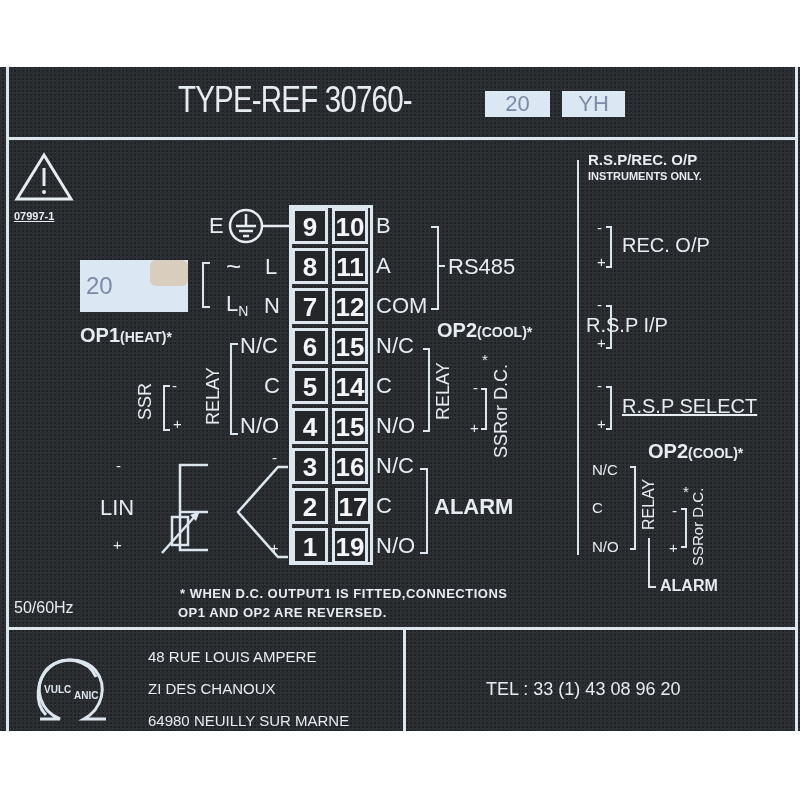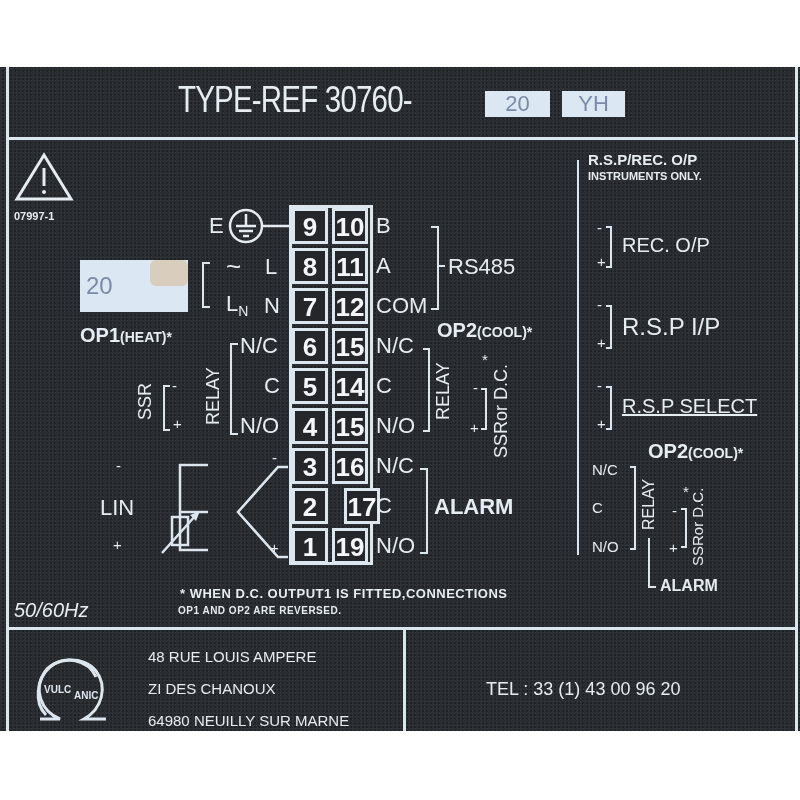--- a/index.html
+++ b/index.html
@@ -39,21 +39,21 @@
 
 <div class="t title" style="left:178px;top:82px;">TYPE-REF 30760-</div>
 <div class="sticker" style="left:485px;top:91px;width:65px;height:26px;">20</div>
 <div class="sticker" style="left:562px;top:91px;width:63px;height:26px;">YH</div>
 
 <svg class="abs" style="left:14px;top:152px;" width="60" height="50" viewBox="0 0 60 50">
   <polygon points="30,3 57,47 3,47" fill="none" stroke="#e6edf2" stroke-width="3"></polygon>
   <line x1="30" y1="16" x2="30" y2="34" stroke="#e6edf2" stroke-width="3"></line>
   <circle cx="30" cy="40" r="2" fill="#e6edf2"></circle>
 </svg>
-<div class="t xs bold" style="left:14px;top:211px;">07997-1</div>
+<div class="t xs bold" style="left:14px;top:211px;text-decoration:underline;">07997-1</div>
 
 <div class="sticker" style="left:80px;top:260px;width:108px;height:52px;line-height:52px;text-align:left;padding-left:6px;box-sizing:border-box;font-size:24px;">20</div>
 <div class="abs" style="left:150px;top:260px;width:38px;height:26px;background:#d9cdbd;border-radius:6px;"></div>
 
 <div class="t bold" style="left:80px;top:325px;font-size:20px;">
   <span>OP1</span><span style="font-size:14px;">(HEAT)*</span>
 </div>
 
 <div class="t lbl" style="left:209px;top:215px;">E</div>
 <svg class="abs" style="left:228px;top:206px;" width="62" height="40" viewBox="0 0 62 40">
@@ -82,21 +82,21 @@
     <div class="term" style="left: 332px; top: 288px;">12</div>
     <div class="term" style="left: 292px; top: 328px;">6</div>
     <div class="term" style="left: 332px; top: 328px;">15</div>
     <div class="term" style="left: 292px; top: 368px;">5</div>
     <div class="term" style="left: 332px; top: 368px;">14</div>
     <div class="term" style="left: 292px; top: 408px;">4</div>
     <div class="term" style="left: 332px; top: 408px;">15</div>
     <div class="term" style="left: 292px; top: 448px;">3</div>
     <div class="term" style="left: 332px; top: 448px;">16</div>
     <div class="term" style="left: 292px; top: 488px;">2</div>
-    <div class="term" style="left: 344px; top: 488px;">17</div>
+    <div class="term" style="left: 335px; top: 488px;">17</div>
     <div class="term" style="left: 292px; top: 528px;">1</div>
     <div class="term" style="left: 332px; top: 528px;">19</div>
   </div>
 
 <div class="t lbl" style="left:240px;top:335px;">N/C</div>
 <div class="t lbl" style="left:264px;top:375px;">C</div>
 <div class="t lbl" style="left:240px;top:415px;">N/O</div>
 <div class="brk" style="left:230px;top:343px;width:6px;height:88px;border-right:none;"></div>
 <div class="t sm vert" style="left:204px;top:425px;font-size:18px;">RELAY</div>
 <div class="t sm vert" style="left:136px;top:420px;font-size:18px;">SSR</div>
@@ -142,35 +142,35 @@
   <line x1="20" y1="57" x2="48" y2="57" stroke="#dbe6ee" stroke-width="2.5"></line>
   <rect x="12" y="62" width="16" height="28" fill="none" stroke="#dbe6ee" stroke-width="2.5"></rect>
   <line x1="2" y1="98" x2="36" y2="60" stroke="#dbe6ee" stroke-width="2.5"></line>
   <polygon points="40,56 30,60 36,66" fill="#dbe6ee"></polygon>
   <polyline points="128,12 118,12 78,57 118,102 128,102" fill="none" stroke="#dbe6ee" stroke-width="2.5"></polyline>
 </svg>
 <div class="t sm" style="left:272px;top:450px;">-</div>
 <div class="t sm" style="left:270px;top:540px;">+</div>
 
 <div class="t bold xs" style="left:180px;top:587px;font-size:13px;letter-spacing:0.5px;">* WHEN D.C. OUTPUT1 IS FITTED,CONNECTIONS</div>
-<div class="t bold xs" style="left:178px;top:606px;font-size:10px;letter-spacing:0.5px;">OP1 AND OP2 ARE REVERSED.</div>
-<div class="t" style="left:14px;top:600px;font-size:20px;font-style:italic;">50/60Hz</div>
+<div class="t bold xs" style="left:178px;top:606px;font-size:13px;letter-spacing:0.5px;">OP1 AND OP2 ARE REVERSED.</div>
+<div class="t" style="left:14px;top:600px;font-size:16px;">50/60Hz</div>
 
 <div class="t bold sm" style="left:588px;top:152px;font-size:15px;">R.S.P/REC. O/P</div>
 <div class="t bold sm" style="left:588px;top:171px;font-size:11px;">INSTRUMENTS ONLY.</div>
 
 <div class="t sm" style="left:597px;top:220px;">-</div>
 <div class="t sm" style="left:597px;top:254px;">+</div>
 <div class="brk" style="left:606px;top:226px;width:4px;height:38px;border-left:none;"></div>
 <div class="t lbl" style="left:622px;top:235px;font-size:20px;">REC. O/P</div>
 
 <div class="t sm" style="left:597px;top:297px;">-</div>
 <div class="t sm" style="left:597px;top:335px;">+</div>
 <div class="brk" style="left:606px;top:305px;width:4px;height:40px;border-left:none;"></div>
-<div class="t lbl" style="left:622px;top:315px;font-size:24px;text-align:right;">R.S.P I/P</div>
+<div class="t lbl" style="left:586px;top:315px;font-size:20px;text-align:right;">R.S.P I/P</div>
 
 <div class="t sm" style="left:597px;top:378px;">-</div>
 <div class="t sm" style="left:597px;top:416px;">+</div>
 <div class="brk" style="left:606px;top:386px;width:4px;height:40px;border-left:none;"></div>
 <div class="t lbl" style="left:622px;top:396px;font-size:20px;text-decoration:underline;">R.S.P SELECT</div>
 
 <div class="t bold" style="left:648px;top:441px;font-size:20px;">
   <span>OP2</span><span style="font-size:14px;">(COOL)*</span>
 </div>
 <div class="t sm" style="left:592px;top:462px;">N/C</div>
@@ -188,13 +188,13 @@
 
 <svg class="abs" style="left:22px;top:645px;" width="100" height="80" viewBox="0 0 100 80">
   <path d="M18,74 L38,74 C18,66 12,44 22,28 C32,12 62,10 74,26 C86,42 80,64 62,74 L84,74" fill="none" stroke="#dbe6ee" stroke-width="3"></path>
   <path d="M24,70 C12,58 14,34 28,22 C42,10 66,14 74,32" fill="none" stroke="#dbe6ee" stroke-width="3"></path>
   <text x="22" y="48" font-size="10" font-weight="bold" fill="#dbe6ee" font-family="Liberation Sans, sans-serif">VULC</text>
   <text x="52" y="54" font-size="10" font-weight="bold" fill="#dbe6ee" font-family="Liberation Sans, sans-serif">ANIC</text>
 </svg>
 <div class="t" style="left:148px;top:649px;font-size:15px;">48 RUE LOUIS AMPERE</div>
 <div class="t" style="left:148px;top:681px;font-size:15px;">ZI DES CHANOUX</div>
 <div class="t" style="left:148px;top:713px;font-size:15px;">64980 NEUILLY SUR MARNE</div>
-<div class="t" style="left:486px;top:680px;font-size:18px;">TEL : 33 (1) 43 00 96 20</div>
+<div class="t" style="left:486px;top:680px;font-size:18px;">TEL : 33 (1) 43 08 96 20</div>
 
 </body></html>

